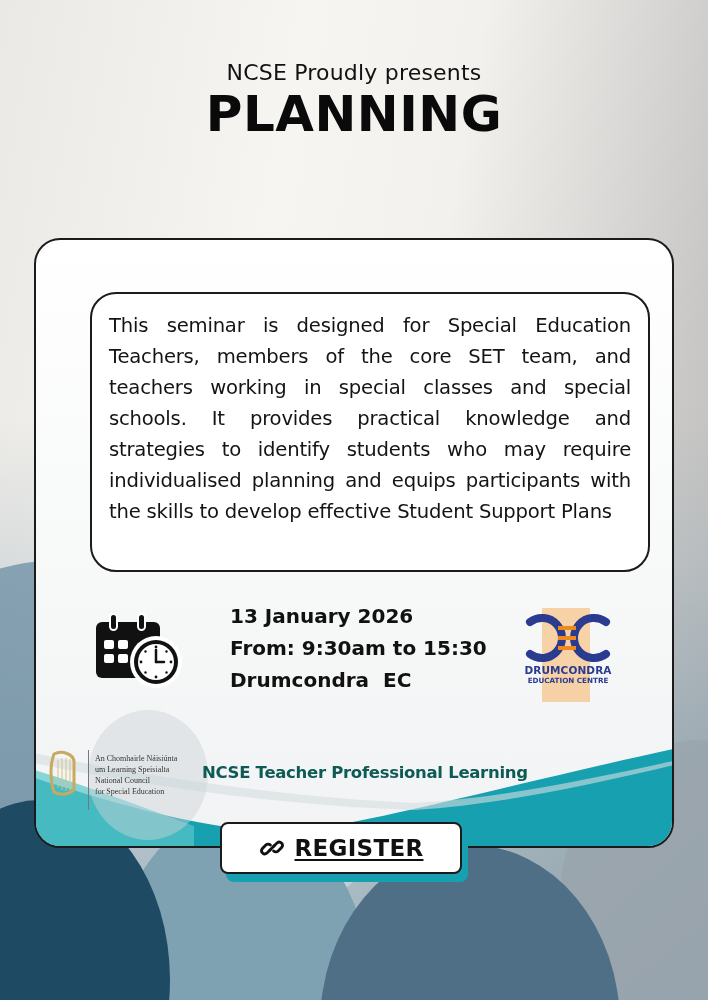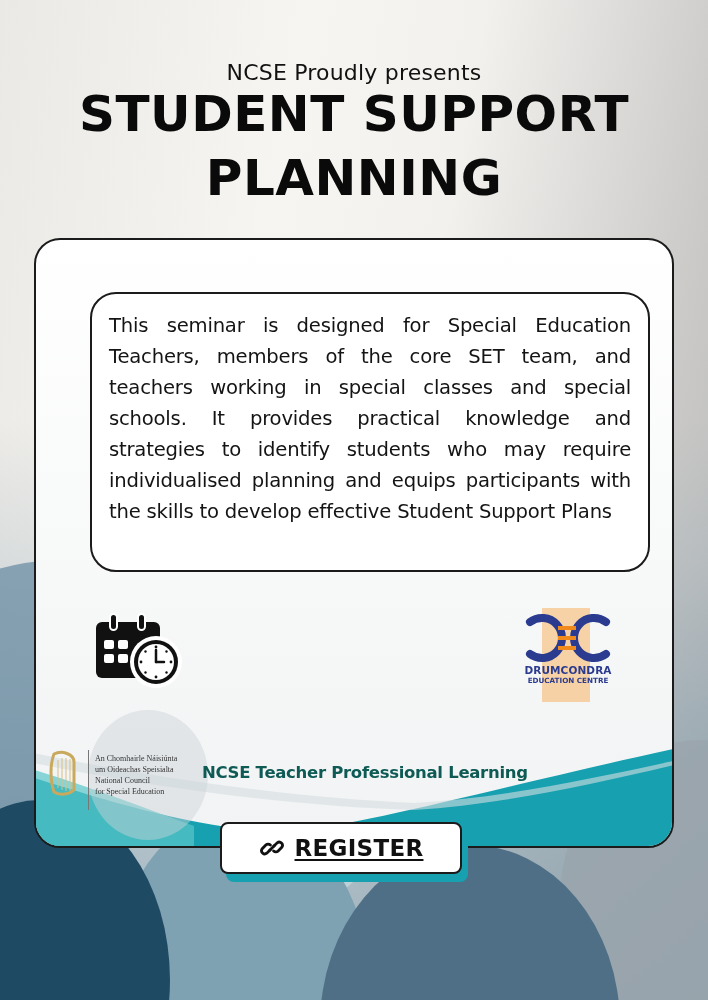--- a/index.html
+++ b/index.html
@@ -112,21 +112,20 @@
   <div class="bg-blob blob-a"></div>
   <div class="bg-blob blob-e"></div>
   <div class="bg-blob blob-f"></div>
   <div class="bg-blob blob-c"></div>
   <div class="bg-blob blob-b"></div>
   <div class="bg-blob blob-d"></div>
 </div>
 
 <div class="presents">NCSE Proudly presents</div>
 <div class="title">
-  <div>STUDENT SUPPORT</div>
   <div>PLANNING</div>
 </div>
 
 <div class="card">
   <svg class="card-swoosh" viewBox="0 0 644 140" preserveAspectRatio="none">
     <path d="M0,70 C80,95 160,120 250,125 C340,115 460,80 644,40 L644,140 L0,140 Z" fill="#17a0b0"></path>
     <path d="M0,62 C60,80 110,100 160,118 L160,140 L0,140 Z" fill="#5ac6c9" opacity="0.7"></path>
     <path d="M0,45 C120,70 260,90 380,95 C470,90 560,70 644,52 L644,56 C560,76 470,96 380,102 C260,98 120,80 0,55 Z" fill="#d6dde1" opacity="0.6"></path>
   </svg>
 
@@ -150,20 +149,25 @@
       <line x1="62" y1="50" x2="70" y2="50" stroke="#111" stroke-width="2.5" stroke-linecap="round"></line>
       <circle cx="62" cy="35" r="1.4" fill="#111"></circle>
         <circle cx="62" cy="65" r="1.4" fill="#111"></circle>
       <circle cx="47" cy="50" r="1.4" fill="#111"></circle>
         <circle cx="77" cy="50" r="1.4" fill="#111"></circle>
       <circle cx="51.5" cy="39.5" r="1.2" fill="#111"></circle>
         <circle cx="72.5" cy="60.5" r="1.2" fill="#111"></circle>
       <circle cx="51.5" cy="60.5" r="1.2" fill="#111"></circle>
         <circle cx="72.5" cy="39.5" r="1.2" fill="#111"></circle>
     </svg>
+    <div class="event-lines">
+      <div class="event-line">13 January 2026</div>
+      <div class="event-line">From: 9:30am to 15:30</div>
+      <div class="event-line">Drumcondra  EC</div>
+    </div>
     <div class="dec-logo">
       <div class="stripe"></div>
       <svg style="position:absolute;left:12px;top:4px;width:88px;height:52px" viewBox="0 0 88 52">
         <path d="M6,10 A20,20 0 1,1 6,42" fill="none" stroke="#2b3b8f" stroke-width="8" stroke-linecap="round"></path>
         <path d="M82,10 A20,20 0 1,0 82,42" fill="none" stroke="#2b3b8f" stroke-width="8" stroke-linecap="round"></path>
         <rect x="34" y="14" width="18" height="4" fill="#f08a1c"></rect>
         <rect x="34" y="24" width="18" height="4" fill="#f08a1c"></rect>
         <rect x="34" y="34" width="18" height="4" fill="#f08a1c"></rect>
       </svg>
       <div class="dec-name">
@@ -178,21 +182,21 @@
     <svg class="harp" viewBox="0 0 30 48">
       <path d="M6,4 C14,0 26,4 26,12 L26,40 C22,44 12,46 6,42 C2,30 2,14 6,4 Z" fill="none" stroke="#c9a95e" stroke-width="3"></path>
       <line x1="10" y1="10" x2="10" y2="38" stroke="#d8bf82" stroke-width="1"></line>
       <line x1="14" y1="8" x2="14" y2="40" stroke="#d8bf82" stroke-width="1"></line>
       <line x1="18" y1="8" x2="18" y2="41" stroke="#d8bf82" stroke-width="1"></line>
       <line x1="22" y1="9" x2="22" y2="41" stroke="#d8bf82" stroke-width="1"></line>
     </svg>
     <div class="ncse-divider"></div>
     <div class="ncse-text">
       <div class="b">An Chomhairle Náisiúnta</div>
-      <div class="b">um Oideachas Speisialta</div>
+      <div class="b">um Learning Speisialta</div>
       <div>National Council</div>
       <div>for Special Education</div>
     </div>
   </div>
   <div class="tpl">NCSE Teacher Professional Learning</div>
 </div>
 
 <div class="register-shadow"></div>
 <a class="register-btn">
   <svg class="link-icon" viewBox="0 0 24 24">

